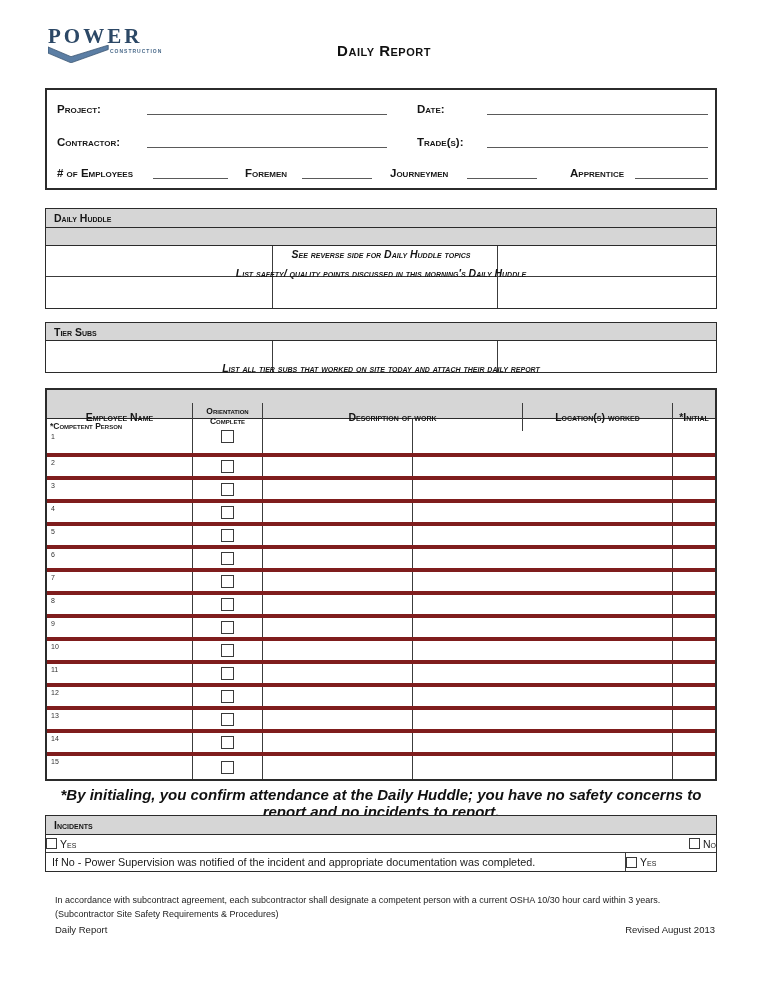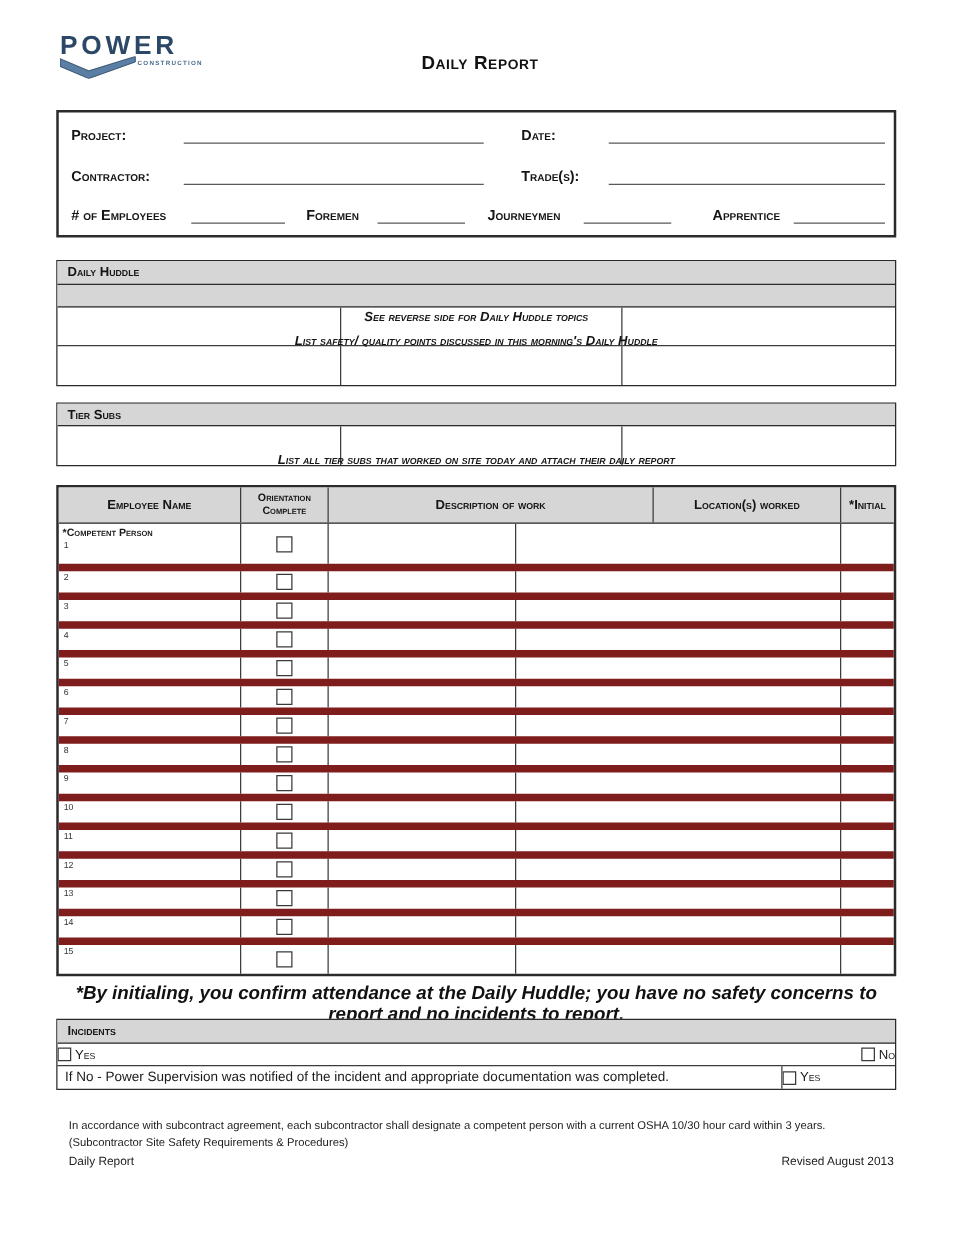--- a/index.html
+++ b/index.html
@@ -1,21 +1,21 @@
 <!DOCTYPE html>
 <html><head>
 <meta charset="utf-8">
 <style>
   * { margin:0; padding:0; box-sizing:border-box; }
   body { background:#ffffff; font-family:"Liberation Sans", sans-serif; }
   .page { position:relative; width:768px; height:994px; background:#fff; color:#1c1c1c; overflow:hidden; }
 
   
   .logo { position:absolute; left:48px; top:26px; width:120px; }
-  .logo-brand { font-size:21px; font-weight:700; letter-spacing:3px; color:#2c4866; line-height:1; }
+  .logo-brand { font-size:21px; font-weight:700; letter-spacing:3px; color:#2c4866; line-height:1;font-family:Liberation Serif, serif; }
   .logo-row { display:flex; align-items:flex-start; margin-top:-2px; }
   .logo-sub { font-size:5px; letter-spacing:1px; color:#4a6a8a; font-weight:700; margin-top:3px; }
 
   
   .title { position:absolute; left:0; right:0; top:42px; text-align:center; font-size:15px; font-weight:700; font-variant:small-caps; letter-spacing:0.5px; color:#111; }
 
   
   .info-box { position:absolute; left:45px; top:88px; width:672px; height:102px; border:2px solid #2b2b2b; background:#fff; }
   .iblabel { position:absolute; font-weight:700; font-size:11.5px; font-variant:small-caps; color:#151515; }
   .uline { position:absolute; height:15px; border-bottom:1px solid #5a5a5a; font-size:10px; }
@@ -27,25 +27,25 @@
   .bar .barnote { position:absolute; left:0; right:0; top:0; height:100%; display:flex; align-items:center; justify-content:center; font-style:italic;margin-top:36px; }
   .bar2 { height:18px; }
   .hgrid { display:grid; grid-template-columns:227px 225px 1fr; }
   .hcell { height:31px; border-right:1px solid #3c3c3c; border-bottom:1px solid #3c3c3c; font-size:10px; padding:1px 3px; }
   .hgrid .hcell:nth-child(3n) { border-right:none; }
   .hgrid .hcell:nth-last-child(-n+3) { border-bottom:none; }
 
   
   .emp { position:absolute; left:45px; top:388px; width:672px; border:2px solid #2b2b2b; background:#fff; }
   .emp-header { display:flex; background:#d6d6d6; height:29px; border-bottom:1px solid #2b2b2b; font-weight:700; font-variant:small-caps; font-size:10.5px; color:#151515; }
-  .ch { display:flex; align-items:center; justify-content:center; text-align:center; height:100%; border-right:1px solid #3c3c3c; padding:0 2px; }
+  .ch { display:flex; align-items:center; justify-content:center; text-align:center; height:100%; border-right:1px solid #3c3c3c; padding:0 2px;margin-top:13px; }
   .ch:last-child { border-right:none; }
   .w-name { width:146px; } .w-orient { width:70px; } .w-loc { width:150px; } .w-desc { width:260px; } .w-init { flex:1; }
   .ch.w-orient { font-size:8.5px; line-height:1.15; }
-  .erow { display:flex; border-bottom:6px solid #7f1d1d; height:23px; }
+  .erow { display:flex; border-bottom:4px solid #7f1d1d; height:23px; }
   .erow.first { height:38px; }
   .erow:last-child { border-bottom:none; }
   .cell { border-right:1px solid #3c3c3c; height:100%; font-size:10px; }
   .cell:last-child { border-right:none; }
   .c-orient { display:flex; align-items:center; justify-content:center; }
   .rownum { font-size:7px; color:#333; padding:2px 0 0 4px; line-height:1; }
   .competent { font-size:8.5px; font-weight:700; font-variant:small-caps; padding:2px 0 0 3px; line-height:1.2; }
   .checkbox { display:inline-block; width:13px; height:13px; border:1.5px solid #3a3a3a; background:#fff; }
   .checkbox.small { width:11px; height:11px; border-width:1.2px; }
 

